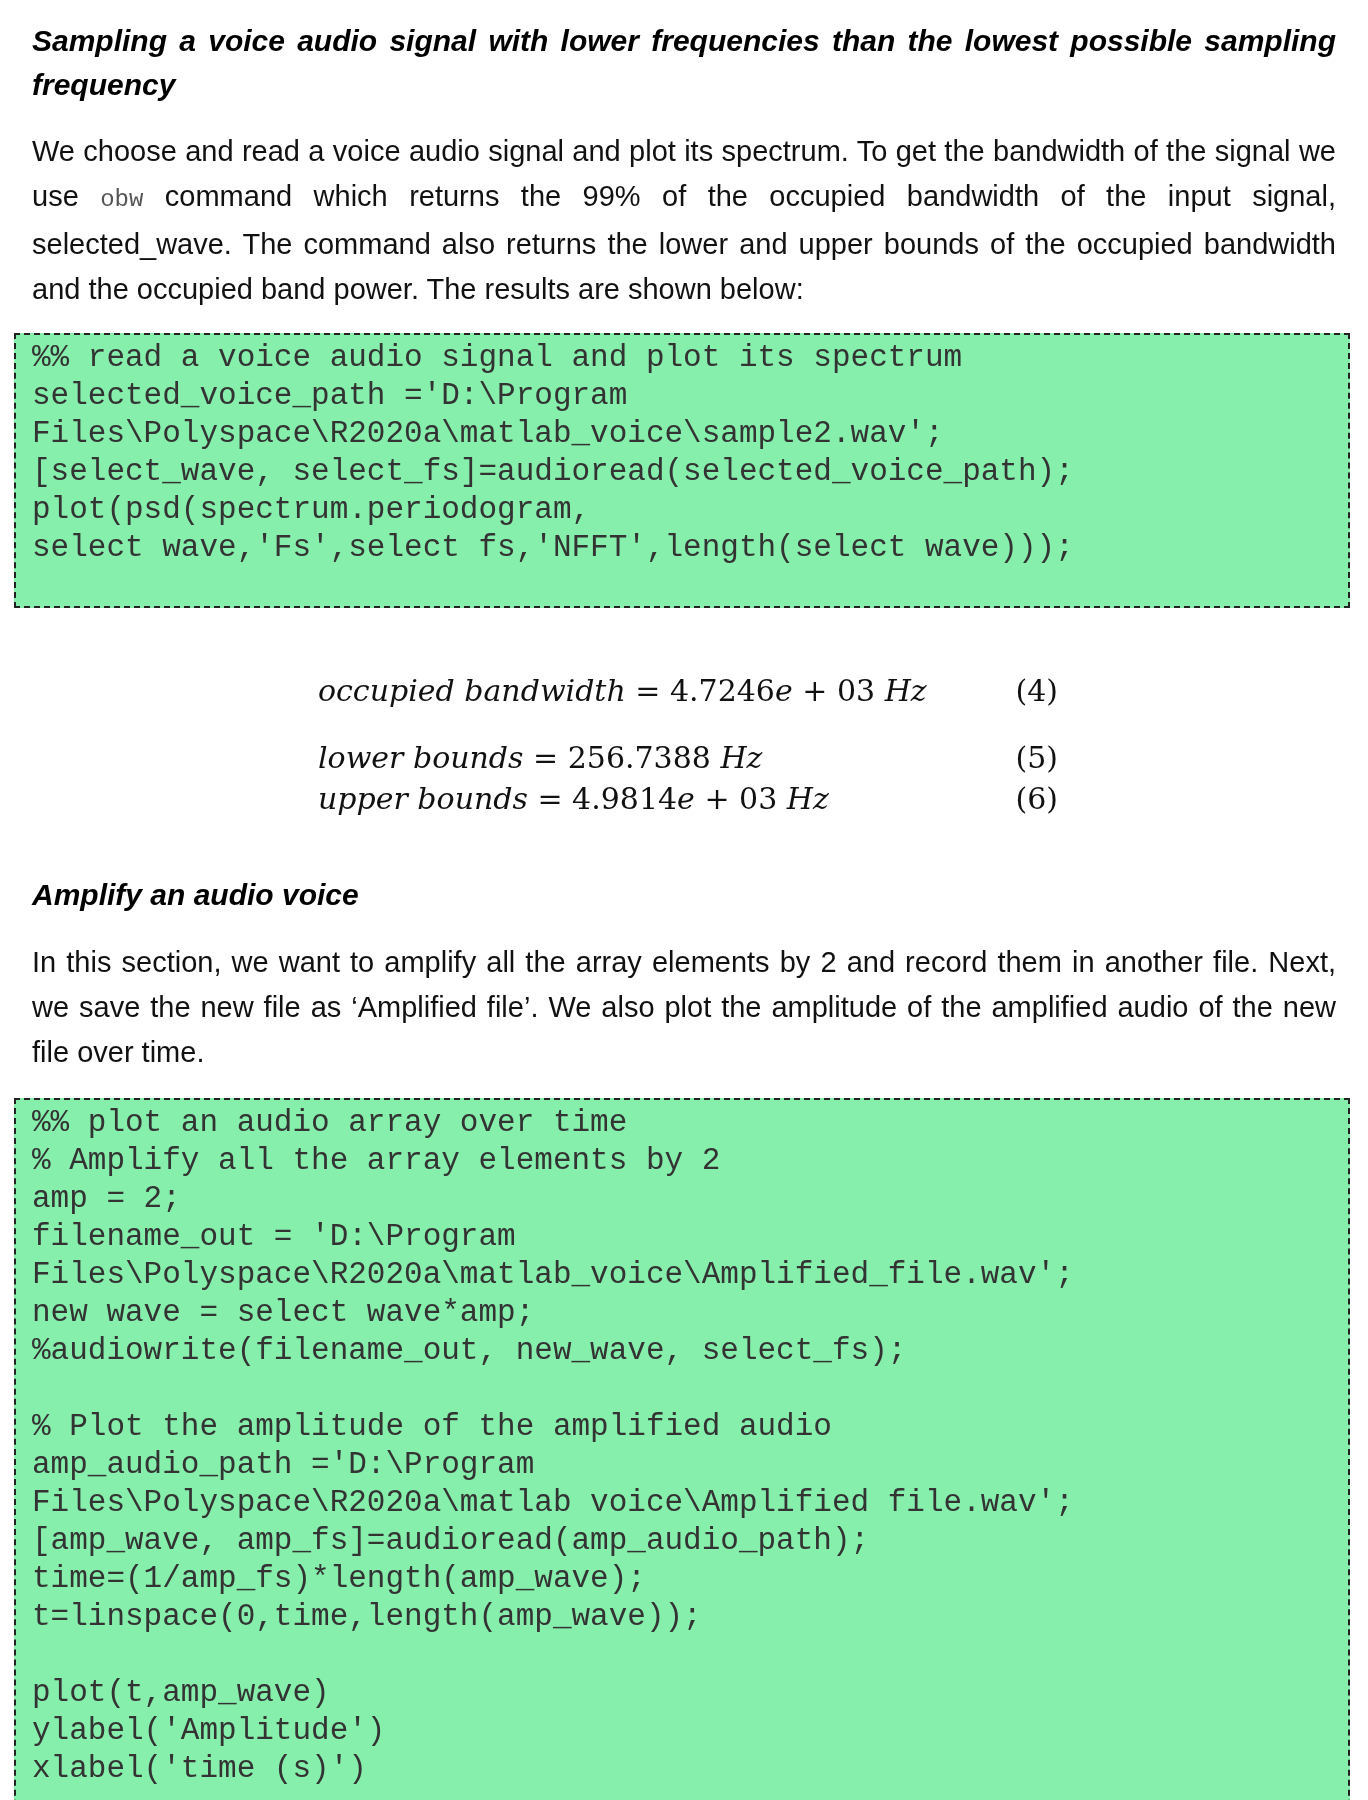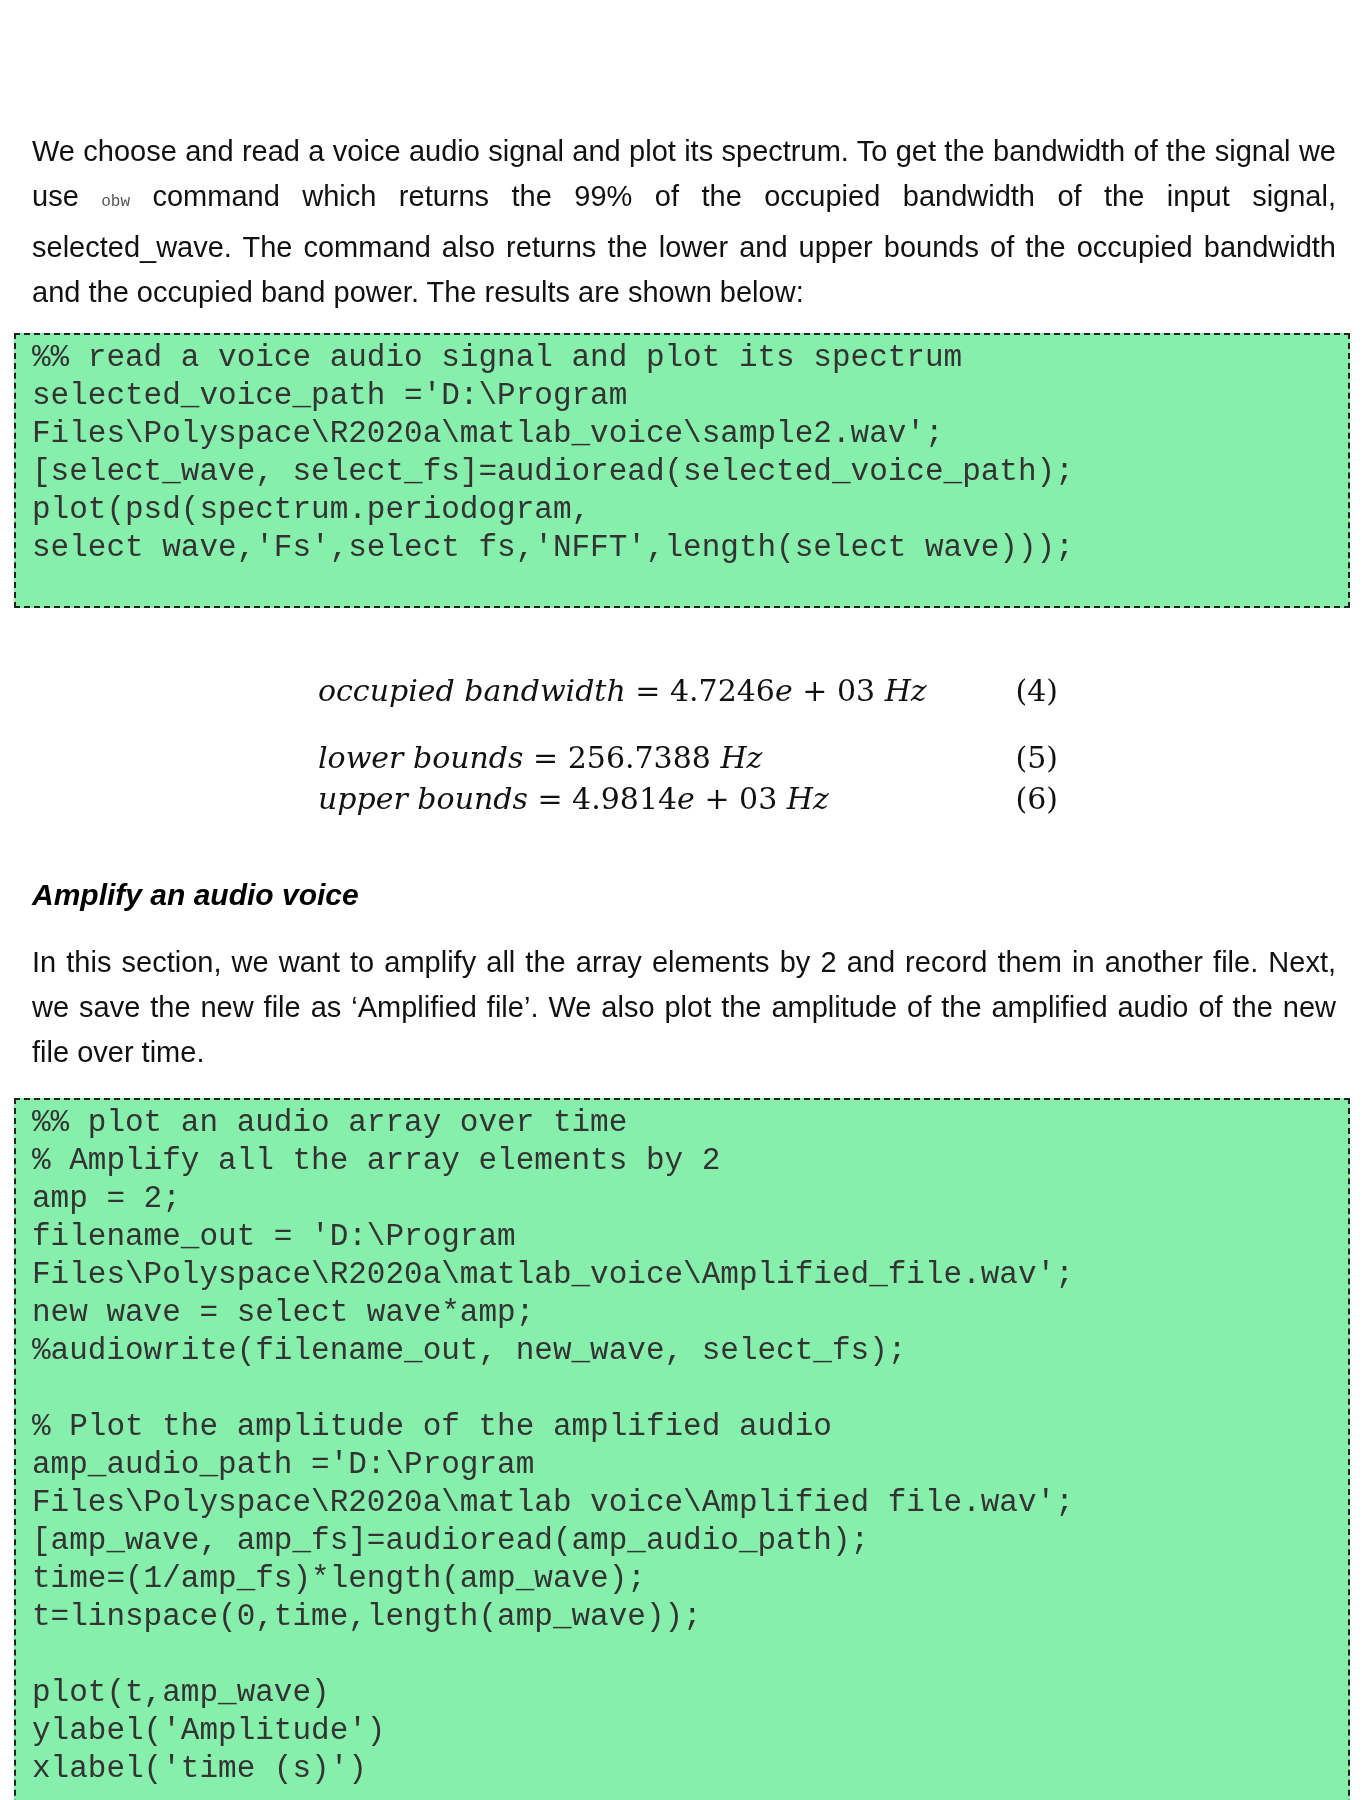--- a/index.html
+++ b/index.html
@@ -8,21 +8,21 @@
   .heading {
     position: absolute; left: 32px; width: 1304px;
     font-family: "Liberation Sans", sans-serif; font-weight: bold; font-style: italic;
     font-size: 30px; line-height: 44px; color: #000; text-align: justify;
   }
   .para {
     position: absolute; left: 32px; width: 1304px;
     font-family: "Liberation Sans", sans-serif; font-size: 29px; line-height: 45px;
     color: #111; text-align: justify; text-align-last: left;
   }
-  .inline-code { font-family: "Liberation Mono", monospace; font-size: 16px; color: #555; }
+  .inline-code { font-family: "Liberation Mono", monospace; font-size: 24px; color: #555; }
   .code-block {
     position: absolute; left: 14px; width: 1336px;
     background: #86efac; border: 2px dashed #222; box-sizing: border-box;
     padding: 4px 16px 0 16px;
   }
   .code-line {
     font-family: "Liberation Mono", monospace; font-size: 31px; line-height: 38px;
     color: #333; white-space: pre; height: 38px;
   }
   .eq-row { position: absolute; left: 318px; width: 740px; height: 46px;
@@ -30,20 +30,21 @@
   .eq-lhs { position: absolute; left: 0; top: 0; font-style: italic; white-space: pre; }
   .eq-num { position: absolute; right: 0; top: 0; font-style: normal; }
   .it { font-style: italic; }
   .rm { font-style: normal; }
 </style>
 </head>
 <body>
 
 <div class="page">
 
+  <div class="heading" style="top:19px;">Sampling a voice audio signal with lower frequencies than the lowest possible sampling frequency</div>
 
   <div class="para" style="top:129px;"><span>We choose and read a voice audio signal and plot its spectrum. To get the bandwidth of the signal we use </span><span class="inline-code">obw</span><span> command which returns the 99% of the occupied bandwidth of the input signal, selected_wave. The command also returns the lower and upper bounds of the occupied bandwidth and the occupied band power. The results are shown below:</span></div>
 
   <div class="code-block" style="top:333px; height:275px;">
     <div class="code-line">%% read a voice audio signal and plot its spectrum</div>
     <div class="code-line">selected_voice_path ='D:\Program</div>
     <div class="code-line">Files\Polyspace\R2020a\matlab_voice\sample2.wav';</div>
     <div class="code-line">[select_wave, select_fs]=audioread(selected_voice_path);</div>
     <div class="code-line">plot(psd(spectrum.periodogram,</div>
     <div class="code-line">select wave,'Fs',select fs,'NFFT',length(select wave)));</div>

